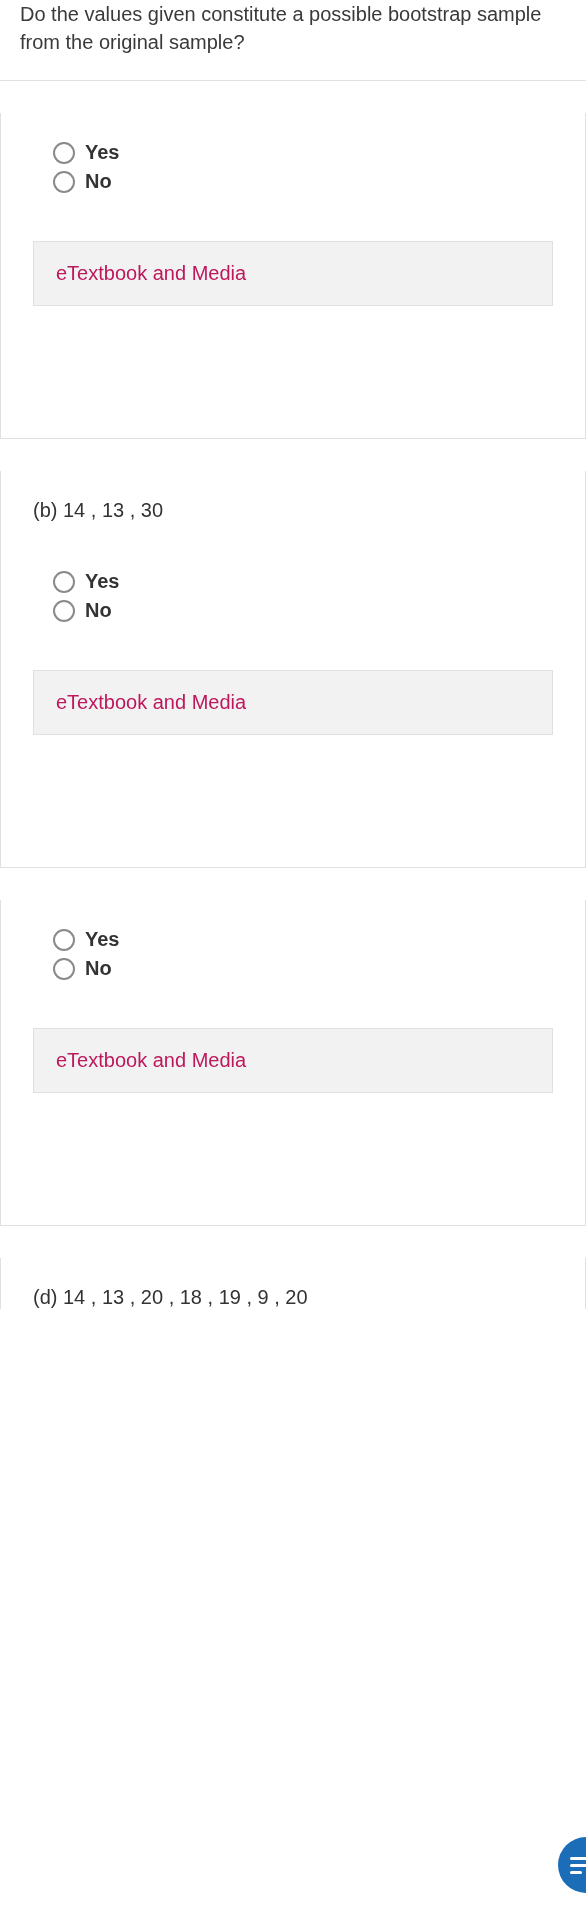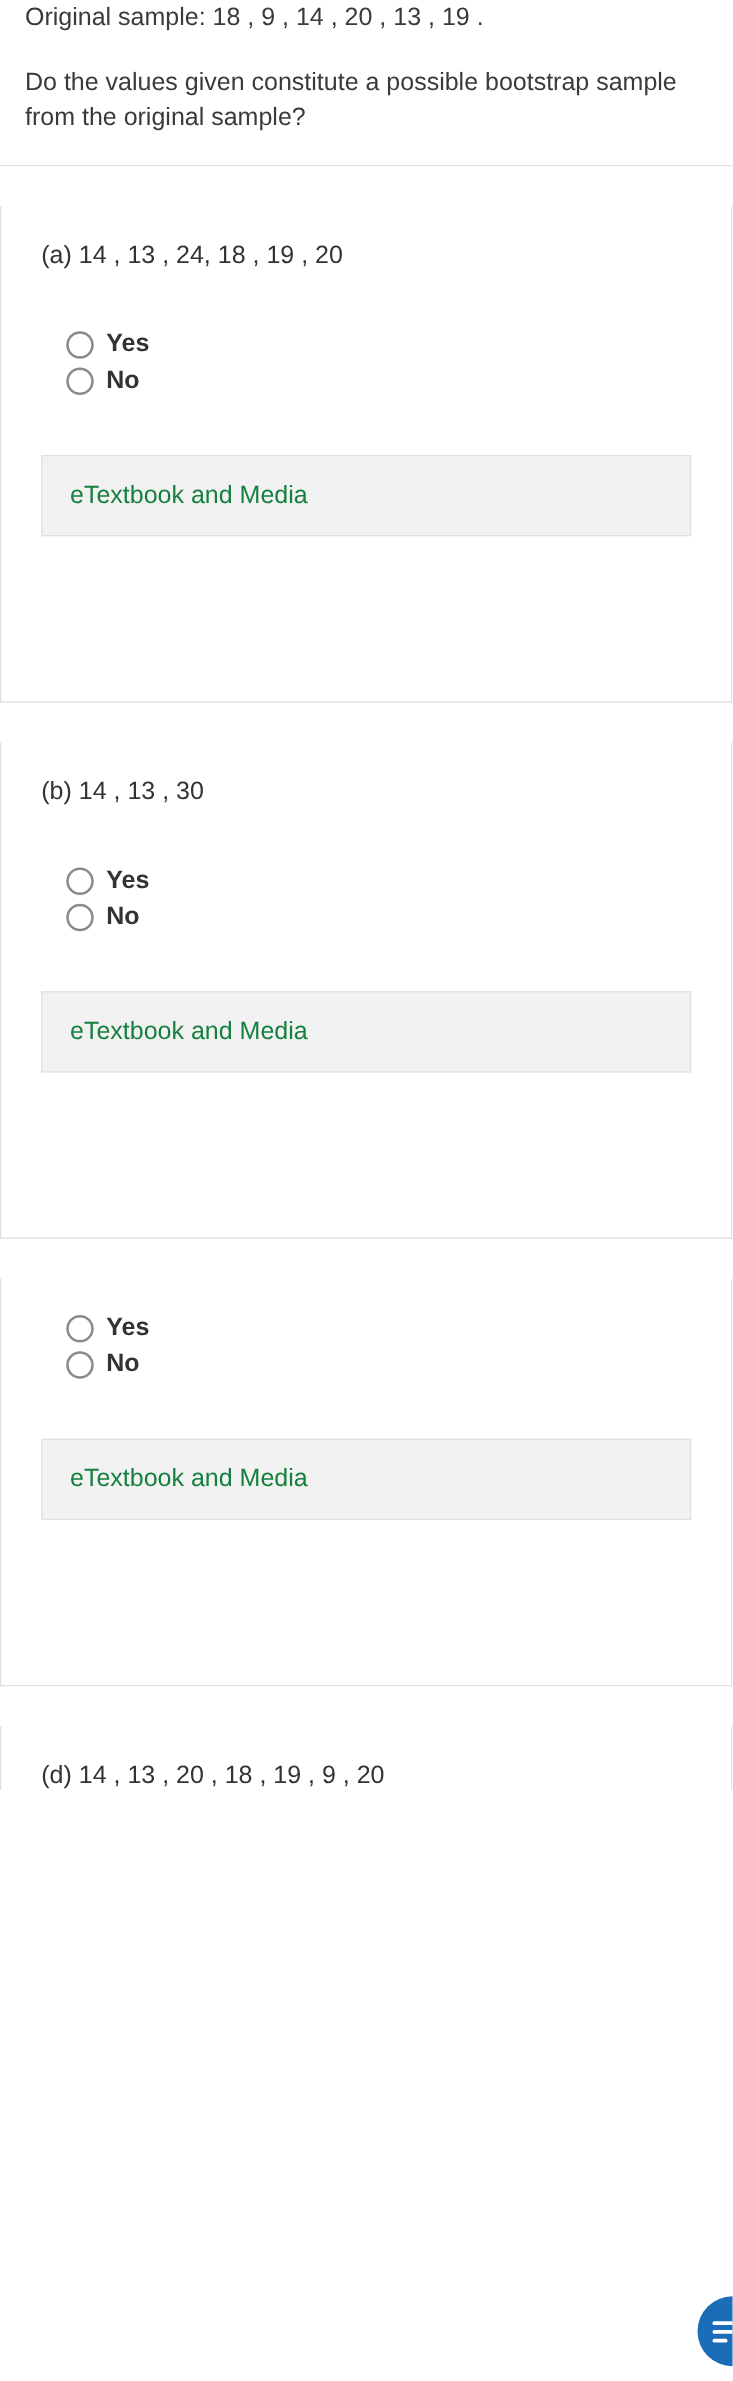--- a/index.html
+++ b/index.html
@@ -64,21 +64,21 @@
   }
   .radio-label {
     font-size: 20px;
     color: #333;
   }
   .etextbook {
     background: #f2f2f2;
     border: 1px solid #e0e0e0;
     padding: 20px 22px;
     font-size: 20px;
-    color: #15803d;
+    color: #be185d;
     cursor: pointer;
   }
   .spacer-after-etextbook {
     height: 100px;
   }
   .gap-between {
     height: 32px;
   }
   .fab {
     position: absolute;
@@ -115,28 +115,26 @@
     border: 1px solid #e0e0e0;
     border-top: none;
     border-bottom: none;
     padding: 28px 32px 0 32px;
   }
 </style>
 </head>
 <body>
 
 <div class="intro-block">
-  <p>Original sample: 18 , 9 , 14 , 20 , 13 , 19 .</p>
   <p>Do the values given constitute a possible bootstrap sample from the original sample?</p>
 </div>
 
 <div class="gap-between"></div>
 
 <div class="question-block">
-  <div class="prompt">(a) 14 , 13 , 24, 18 , 19 , 20</div>
   <div class="options">
     <div class="radio-row">
       <div class="radio-circle"></div>
       <span class="radio-label">Yes</span>
     </div>
     <div class="radio-row">
       <div class="radio-circle"></div>
       <span class="radio-label">No</span>
     </div>
   </div>

